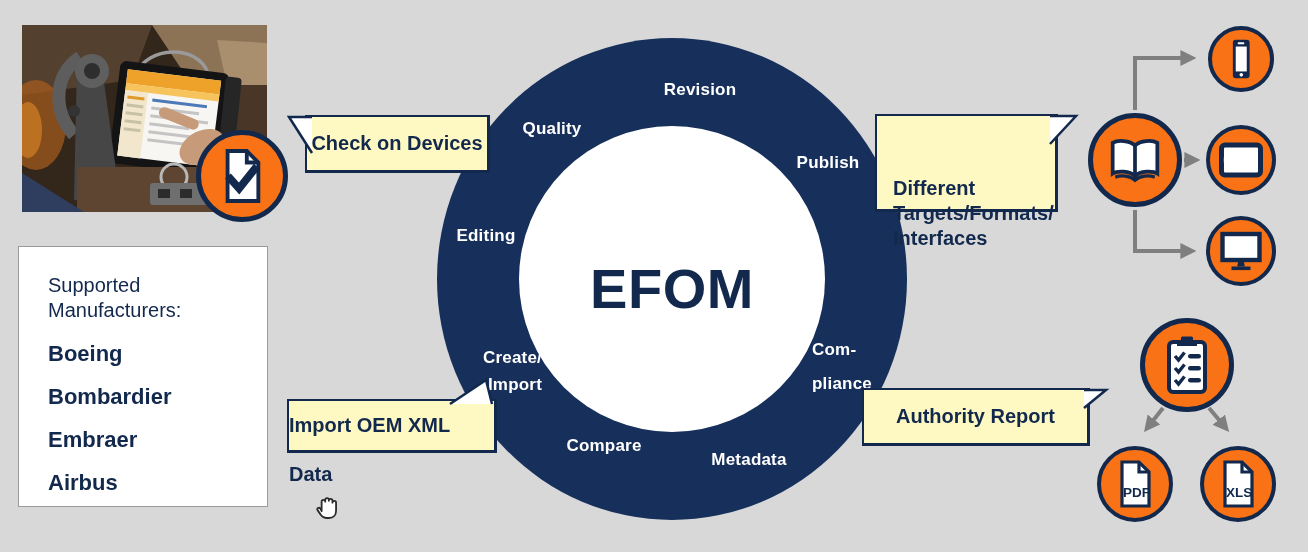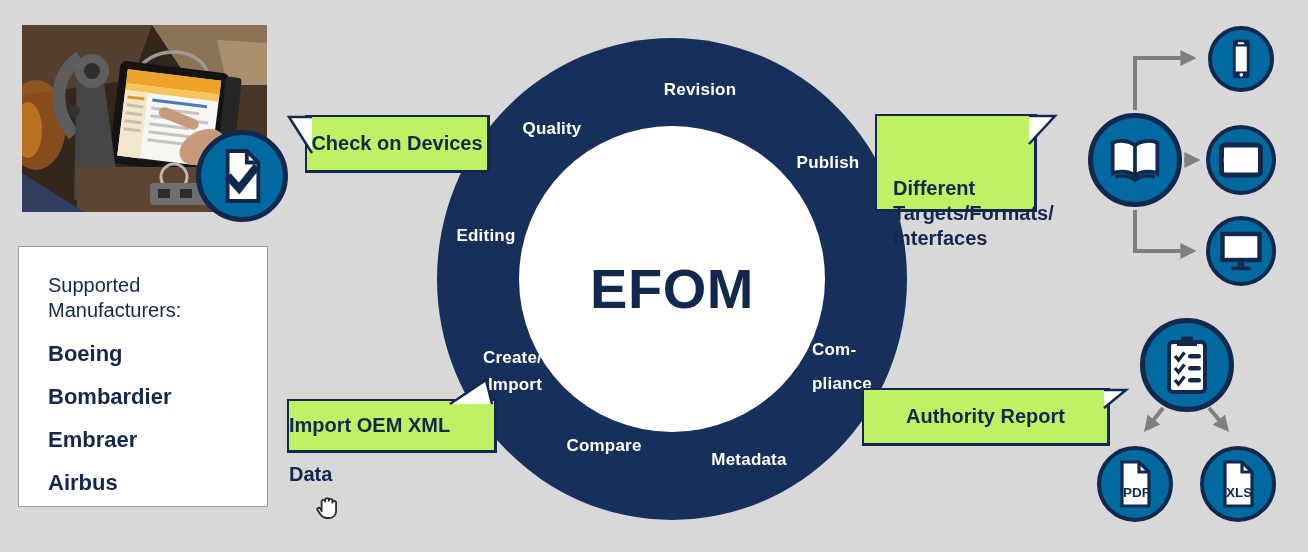--- a/index.html
+++ b/index.html
@@ -4,45 +4,45 @@
 <style>
   html,body{margin:0;padding:0;background:#b9b9b9;}
   *{box-sizing:border-box;}
   #stage{
     position:relative;width:1308px;height:552px;overflow:hidden;
     background:#d8d8d8;font-family:"Liberation Sans",sans-serif;
   }
   
   #photo{position:absolute;left:22px;top:25px;width:245px;height:187px;z-index:1;overflow:hidden;}
   
-  .circ{position:absolute;background:#0369a1;border:5px solid #12294d;border-radius:50%;
+  .circ{position:absolute;background:#f97316;border:5px solid #12294d;border-radius:50%;
         display:flex;align-items:center;justify-content:center;z-index:5;}
   .circ.thin{border-width:4px;}
   
   #ring{position:absolute;left:437px;top:38px;width:470px;height:482px;background:#16305b;border-radius:50%;z-index:2;}
   #hub{position:absolute;left:519px;top:126px;width:306px;height:306px;background:#fff;border-radius:50%;z-index:2;}
   #efom{position:absolute;left:552px;top:256px;width:240px;text-align:center;
         font-size:56px;font-weight:bold;color:#12294d;letter-spacing:.5px;z-index:3;}
   .lbl{position:absolute;color:#fff;font-size:17px;font-weight:bold;letter-spacing:.2px;
        z-index:3;white-space:pre-line;}
   #lbl-revision{left:700px;top:90px;transform:translate(-50%,-50%);}
   #lbl-quality{left:552px;top:129px;transform:translate(-50%,-50%);}
   #lbl-publish{left:828px;top:163px;transform:translate(-50%,-50%);}
   #lbl-editing{left:486px;top:236px;transform:translate(-50%,-50%);}
   #lbl-create{right:766px;top:344px;text-align:right;line-height:27px;}
   #lbl-compliance{left:812px;top:333px;line-height:34px;}
   #lbl-compare{left:604px;top:446px;transform:translate(-50%,-50%);}
   #lbl-metadata{left:749px;top:460px;transform:translate(-50%,-50%);}
   
-  .co{position:absolute;background:#bef264;border:2px solid #12294d;border-right-width:3px;border-bottom-width:3px;
+  .co{position:absolute;background:#fef9c3;border:2px solid #12294d;border-right-width:3px;border-bottom-width:3px;
       color:#12294d;font-weight:bold;font-size:20px;z-index:6;}
   .co svg.tail{position:absolute;overflow:visible;}
   #co-check{left:305px;top:115px;width:185px;height:58px;line-height:53px;text-align:center;}
-  #co-targets{left:875px;top:114px;width:162px;height:98px;padding:10px 0 0 16px;line-height:25px;white-space:pre-line;}
-  #co-authority{left:862px;top:388px;width:248px;height:58px;line-height:53px;text-align:center;}
+  #co-targets{left:875px;top:114px;width:183px;height:98px;padding:10px 0 0 16px;line-height:25px;white-space:pre-line;}
+  #co-authority{left:862px;top:388px;width:228px;height:58px;line-height:53px;text-align:center;}
   #co-import{left:287px;top:399px;width:210px;height:54px;line-height:49px;}
   
   #mfg{position:absolute;left:18px;top:246px;width:250px;height:261px;background:#fff;
        border:1px solid #9b9b9b;padding:26px 0 9px 29px;color:#12294d;z-index:1;}
   #mfg .title{font-size:20px;line-height:25px;white-space:pre-line;}
   #mfg ul{list-style:none;margin:18px 0 0 0;padding:0;}
   #mfg li{font-size:22px;font-weight:bold;margin-bottom:17px;}
   
   #arrows{position:absolute;left:0;top:0;z-index:4;pointer-events:none;}
   

